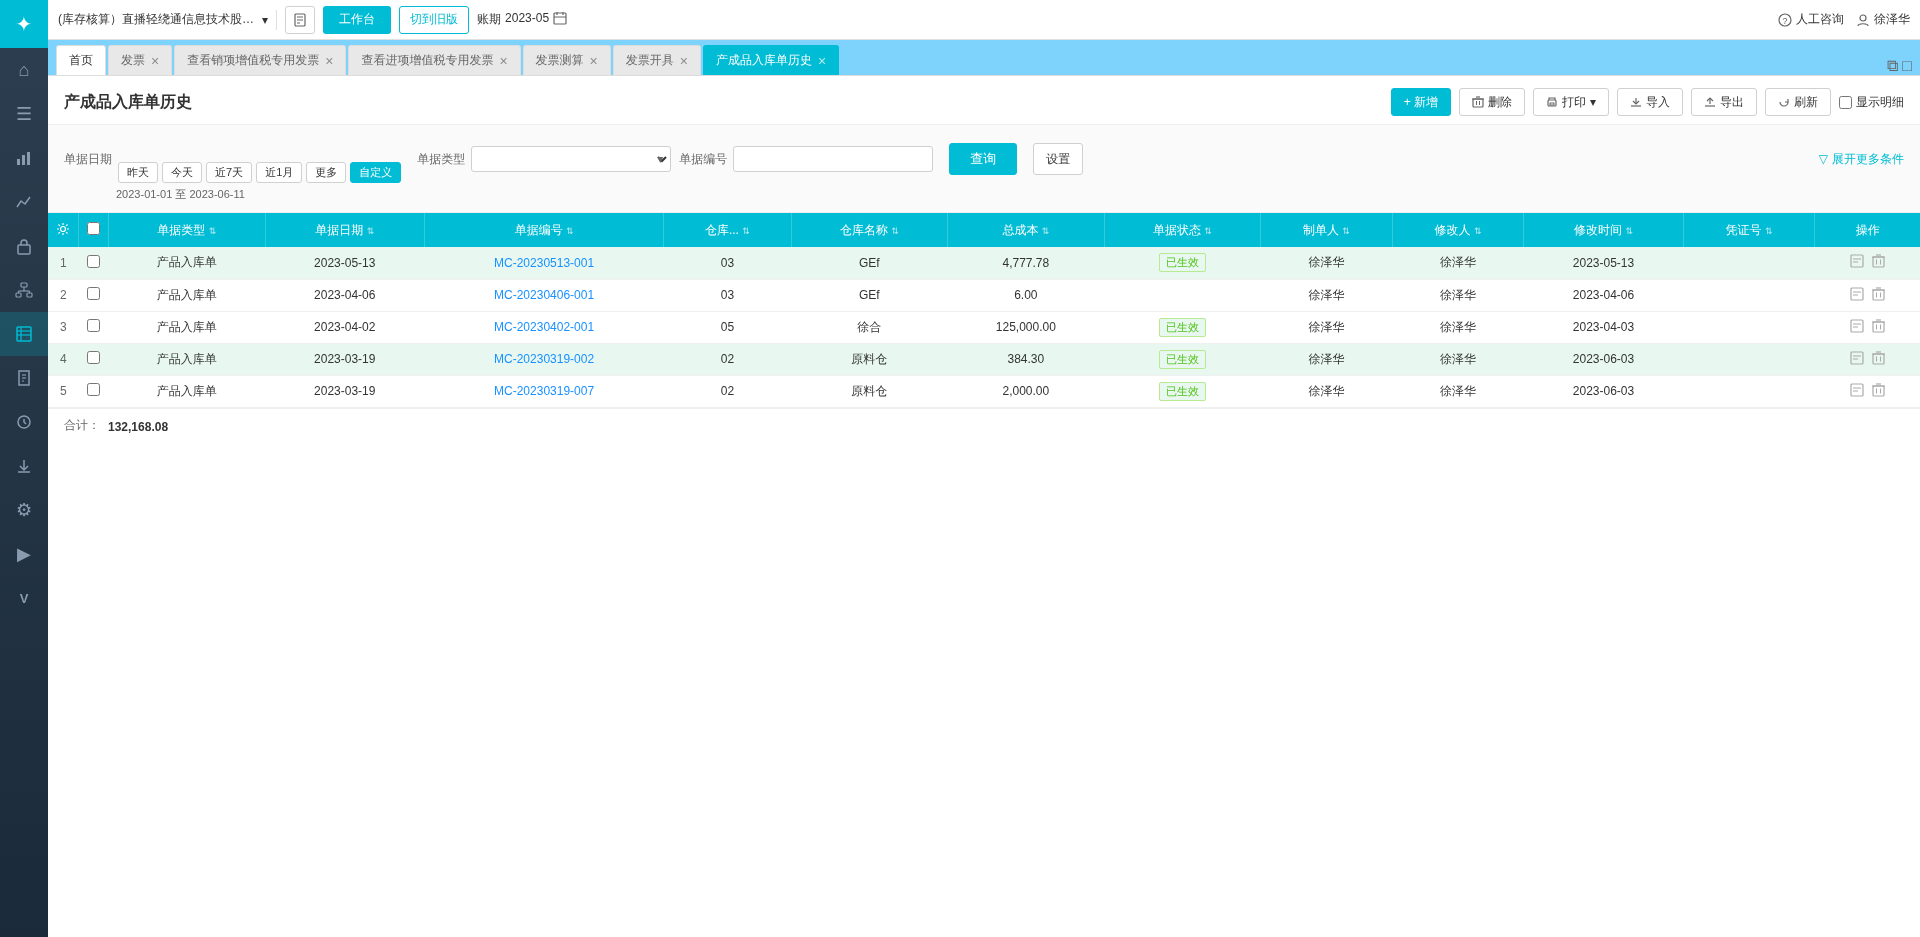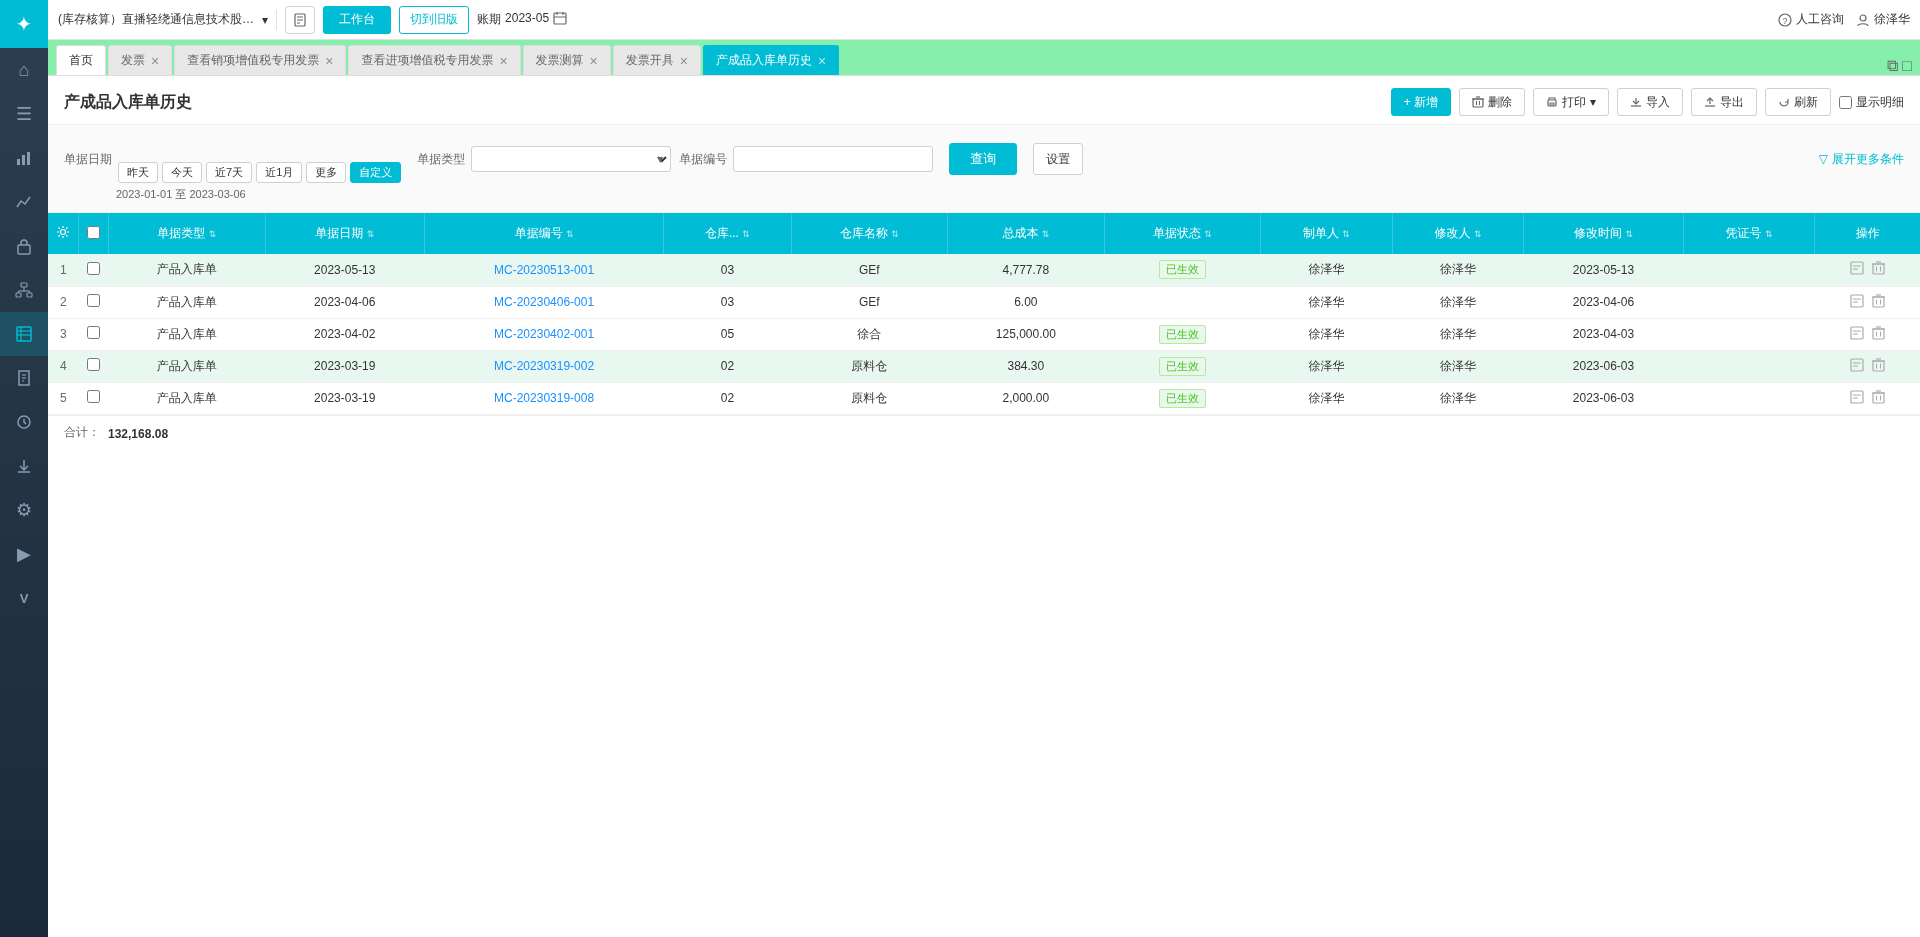--- a/index.html
+++ b/index.html
@@ -20,21 +20,21 @@
     .topbar-company span { max-width: 200px; overflow: hidden; text-overflow: ellipsis; white-space: nowrap; }
     .topbar-divider { width: 1px; height: 20px; background: #e0e0e0; }
     .topbar-doc-btn { width: 30px; height: 28px; border: 1px solid #d0d0d0; border-radius: 3px; display: flex; align-items: center; justify-content: center; cursor: pointer; background: #fff; color: #666; }
     .topbar-workbench { background: #00bcd4; color: white; border: none; border-radius: 3px; padding: 4px 16px; font-size: 12px; cursor: pointer; height: 28px; }
     .topbar-switch { border: 1px solid #00bcd4; color: #00bcd4; background: white; border-radius: 3px; padding: 4px 10px; font-size: 12px; cursor: pointer; height: 28px; }
     .topbar-period { display: flex; gap: 4px; font-size: 12px; color: #333; }
     .topbar-right { margin-left: auto; display: flex; align-items: center; gap: 12px; font-size: 12px; color: #666; }
     .topbar-user { display: flex; align-items: center; gap: 4px; cursor: pointer; color: #333; }
 
     
-    .tabbar { height: 36px; background: #86efac; border-bottom: 1px solid #ddd; display: flex; align-items: flex-end; padding: 0 8px; gap: 2px; flex-shrink: 0; overflow-x: auto; }
+    .tabbar { height: 36px; background: #7dd3fc; border-bottom: 1px solid #ddd; display: flex; align-items: flex-end; padding: 0 8px; gap: 2px; flex-shrink: 0; overflow-x: auto; }
     .tab { height: 30px; padding: 0 12px; display: flex; align-items: center; gap: 6px; font-size: 12px; cursor: pointer; border: 1px solid #ddd; border-bottom: none; border-radius: 3px 3px 0 0; background: #e8e8e8; color: #666; white-space: nowrap; }
     .tab.active { background: #00bcd4; color: white; border-color: #00bcd4; }
     .tab.home { background: #fff; color: #333; }
     .tab-close { font-size: 14px; color: inherit; opacity: 0.7; }
     .tab-actions { margin-left: auto; display: flex; align-items: center; gap: 4px; }
 
     
     .content { flex: 1; background: white; overflow: auto; padding: 0; }
 
     
@@ -52,21 +52,21 @@
     .date-quick-btns { display: flex; gap: 4px; align-items: center; flex-wrap: wrap; }
     .date-quick-btn { padding: 2px 8px; border-radius: 3px; border: 1px solid #d0d0d0; background: white; font-size: 11px; cursor: pointer; color: #333; margin-top: 27px; }
     .date-quick-btn.custom { background: #00bcd4; color: white; border-color: #00bcd4; }
     .filter-input { height: 26px; border: 1px solid #d0d0d0; border-radius: 3px; padding: 0 8px; font-size: 12px; color: #333; }
     .filter-select { height: 26px; border: 1px solid #d0d0d0; border-radius: 3px; padding: 0 8px; font-size: 12px; color: #333; background: white; min-width: 200px; }
     .filter-expand { display: flex; align-items: center; gap: 4px; color: #00bcd4; cursor: pointer; font-size: 12px; margin-left: auto; }
 
     
     .table-wrap { padding: 0 0 0 0; overflow-x: auto; }
     table { width: 100%; border-collapse: collapse; font-size: 12px; }
-    thead tr { background: #00bcd4; color: white; height: 41px; border-radius: 7px; }
+    thead tr { background: #00bcd4; color: white; height: 34px; border-radius: 7px; }
     thead th { padding: 0 8px; text-align: center; font-weight: normal; white-space: nowrap; border-right: 1px solid rgba(255,255,255,0.2); cursor: pointer; }
     thead th:last-child { border-right: none; }
     .th-settings { width: 30px; }
     .th-check { width: 30px; }
     tbody tr { height: 32px; border-bottom: 1px solid #f0f0f0; }
     tbody tr:nth-child(odd) { background: white; }
     tbody tr.row-highlight { background: #e8f8f0; }
     tbody td { padding: 0 8px; text-align: center; color: #333; white-space: nowrap; }
     tbody td.link { color: #1890ff; cursor: pointer; text-decoration: none; }
     .status-badge { display: inline-block; padding: 1px 6px; border-radius: 2px; font-size: 11px; }
@@ -326,21 +326,21 @@
         <button class="btn btn-primary" style="height:32px;padding:0 20px;font-size:13px;">查询</button>
         <button class="btn" style="height:32px;">设置</button>
         <div class="filter-expand">
           <span>▽</span>
           <span>展开更多条件</span>
         </div>
       </div>
       <div style="margin-top:4px;font-size:11px;color:#666;padding-left:52px;">
         <span>2023-01-01</span>
         <span> 至 </span>
-        <span>2023-03-06</span>
+        <span>2023-06-11</span>
       </div>
     </div>
 
     <div class="table-wrap">
       <table>
         <thead>
           <tr>
             <th class="th-settings">
               <svg width="14" height="14" viewBox="0 0 14 14" fill="none">
                   <circle cx="7" cy="7" r="2.5" stroke="white" stroke-width="1.2" fill="none"></circle>
@@ -525,21 +525,21 @@
                     </svg>
         </span>
       </div>
     </td>
   </tr>
             <tr>
     <td class="row-num">5</td>
     <td><input type="checkbox" style=""></td>
     <td>产品入库单</td>
     <td>2023-03-19</td>
-    <td class="link">MC-20230319-008</td>
+    <td class="link">MC-20230319-007</td>
     <td>02</td>
     <td>原料仓</td>
     <td>2,000.00</td>
     <td><span class="status-badge status-active">已生效</span></td>
     <td>徐泽华</td>
     <td>徐泽华</td>
     <td>2023-06-03</td>
     <td></td>
     <td>
       <div class="action-btns">

